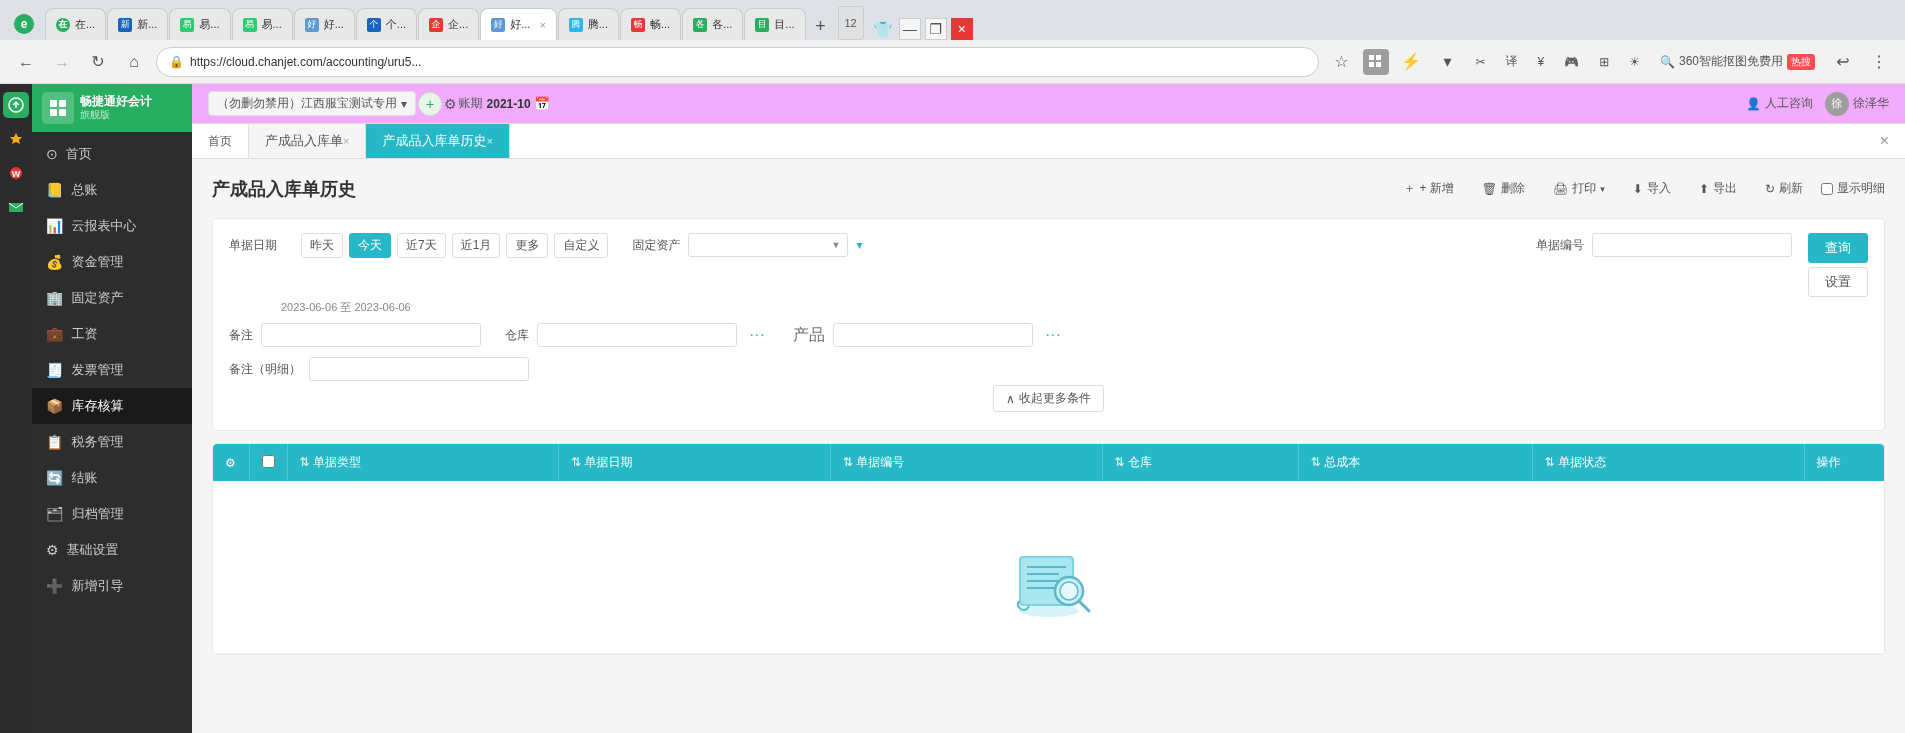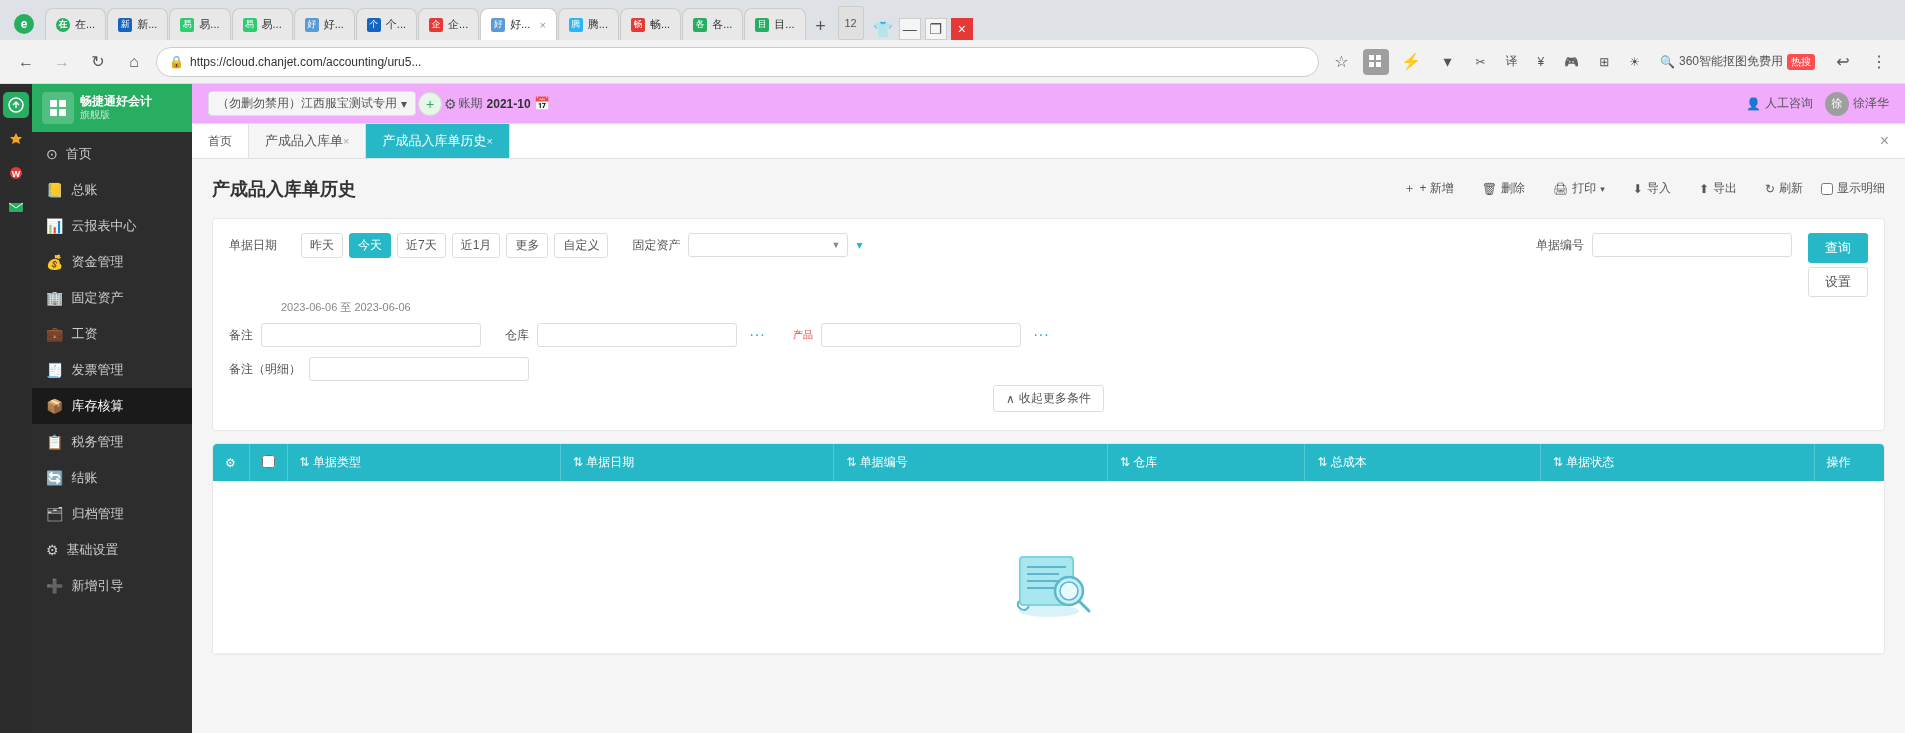--- a/index.html
+++ b/index.html
@@ -71,21 +71,21 @@
     .settings-btn { background: #fff; color: #555; border: 1px solid #ddd; border-radius: 3px; padding: 5px 16px; font-size: 13px; cursor: pointer; }
 
     
     .data-table { width: 100%; border-collapse: collapse; background: #fff; border-radius: 4px; overflow: hidden; }
     .table-header { background: #27b8c8; color: #fff; }
     .table-header th { padding: 10px 12px; font-size: 12px; font-weight: normal; text-align: left; white-space: nowrap; border-right: 1px solid rgba(255,255,255,0.2); }
     .table-header th:last-child { border-right: none; }
     .th-sort { display: flex; align-items: center; gap: 3px; }
     .gear-th { width: 36px; text-align: center; }
     .checkbox-th { width: 30px; text-align: center; }
-    .ops-th { width: 70px; text-align: center; }
+    .ops-th { width: 80px; text-align: center; }
     .table-body tr td { padding: 10px 12px; font-size: 12px; border-bottom: 1px solid #f0f0f0; color: #555; }
   </style>
 </head>
 <body>
 
 <div class="browser-frame">
 
   <div class="tab-bar">
 
     <div style="width:32px;height:32px;display:flex;align-items:center;justify-content:center;margin-right:4px;">
@@ -434,21 +434,21 @@
           <div style="display:flex;align-items:center;gap:8px;">
             <span style="font-size:12px;color:#555;white-space:nowrap;">备注</span>
             <input type="text" class="filter-input" style="width: 220px;">
           </div>
           <div style="display:flex;align-items:center;gap:8px;">
             <span style="font-size:12px;color:#555;white-space:nowrap;">仓库</span>
             <input type="text" class="filter-input" style="width: 180px;">
             <span class="filter-dots">···</span>
           </div>
           <div style="display:flex;align-items:center;gap:8px;">
-            <span style="font-size:10px;color:#ef4444;white-space:nowrap;">产品</span>
+            <span style="font-size:16px;color:#737373;white-space:nowrap;">产品</span>
             <input type="text" class="filter-input" style="width: 180px;">
             <span class="filter-dots">···</span>
           </div>
         </div>
 
         <div style="display:flex;align-items:center;gap:8px;margin-top:10px;">
           <span style="font-size:12px;color:#555;white-space:nowrap;">备注（明细）</span>
           <input type="text" class="filter-input" style="width: 220px;">
         </div>
 

